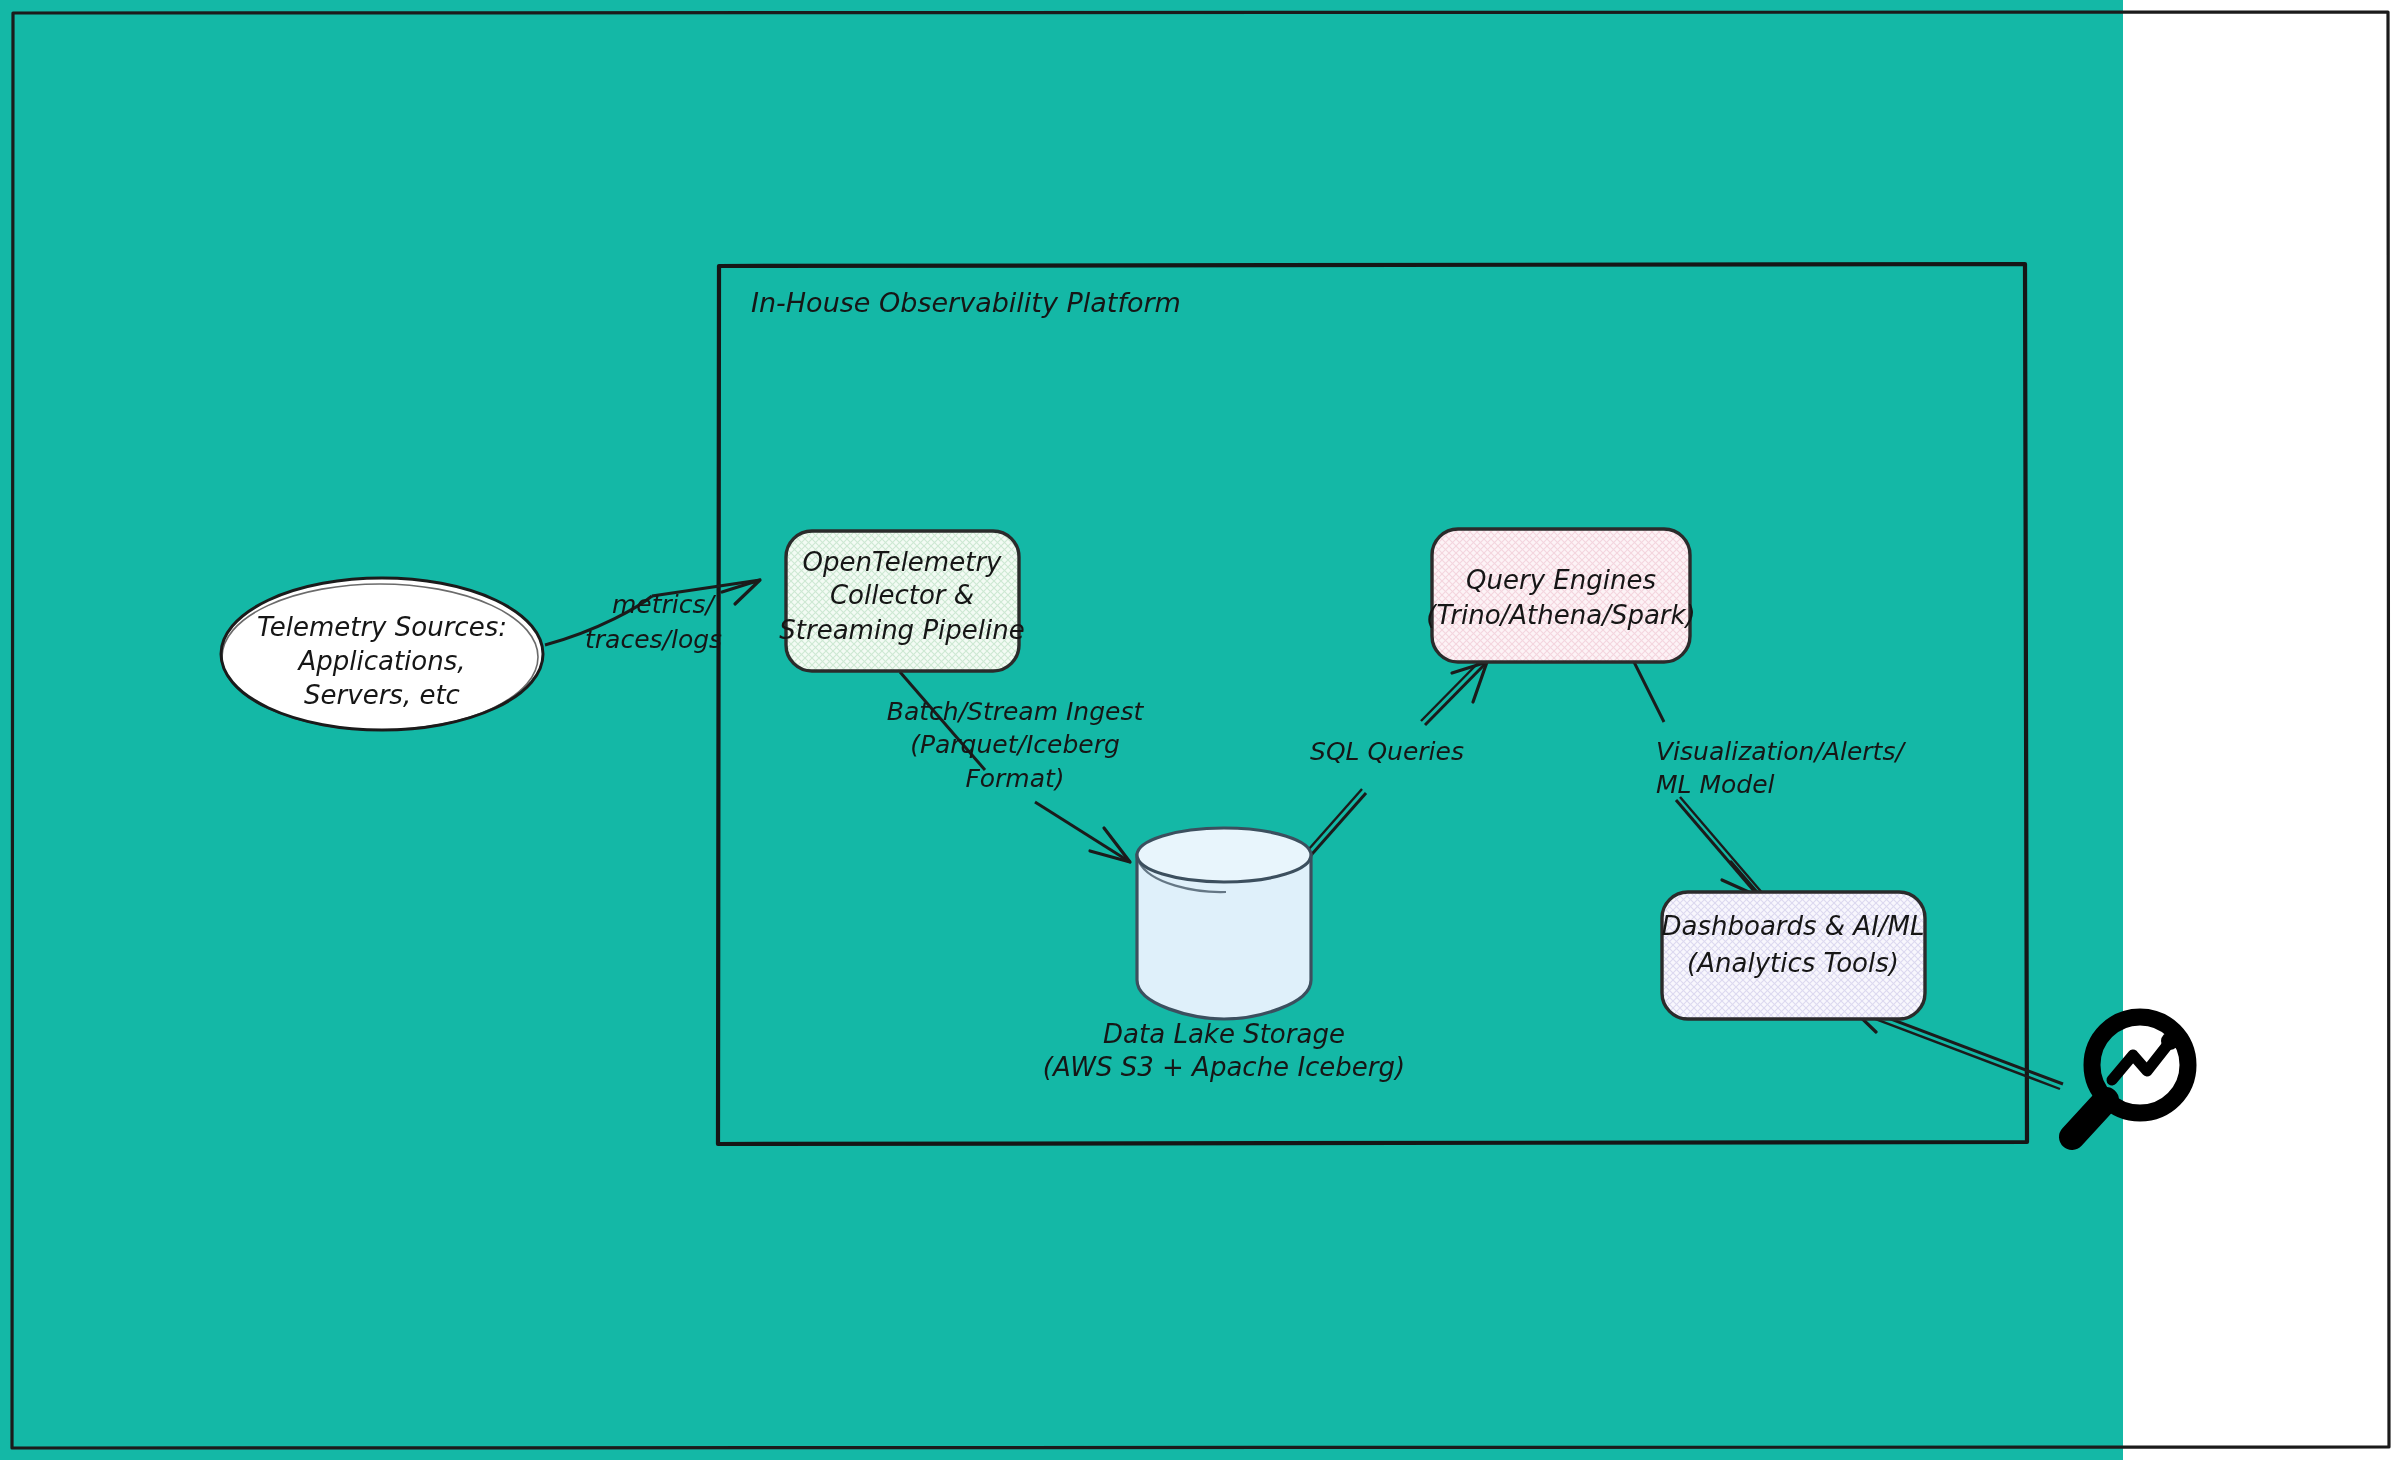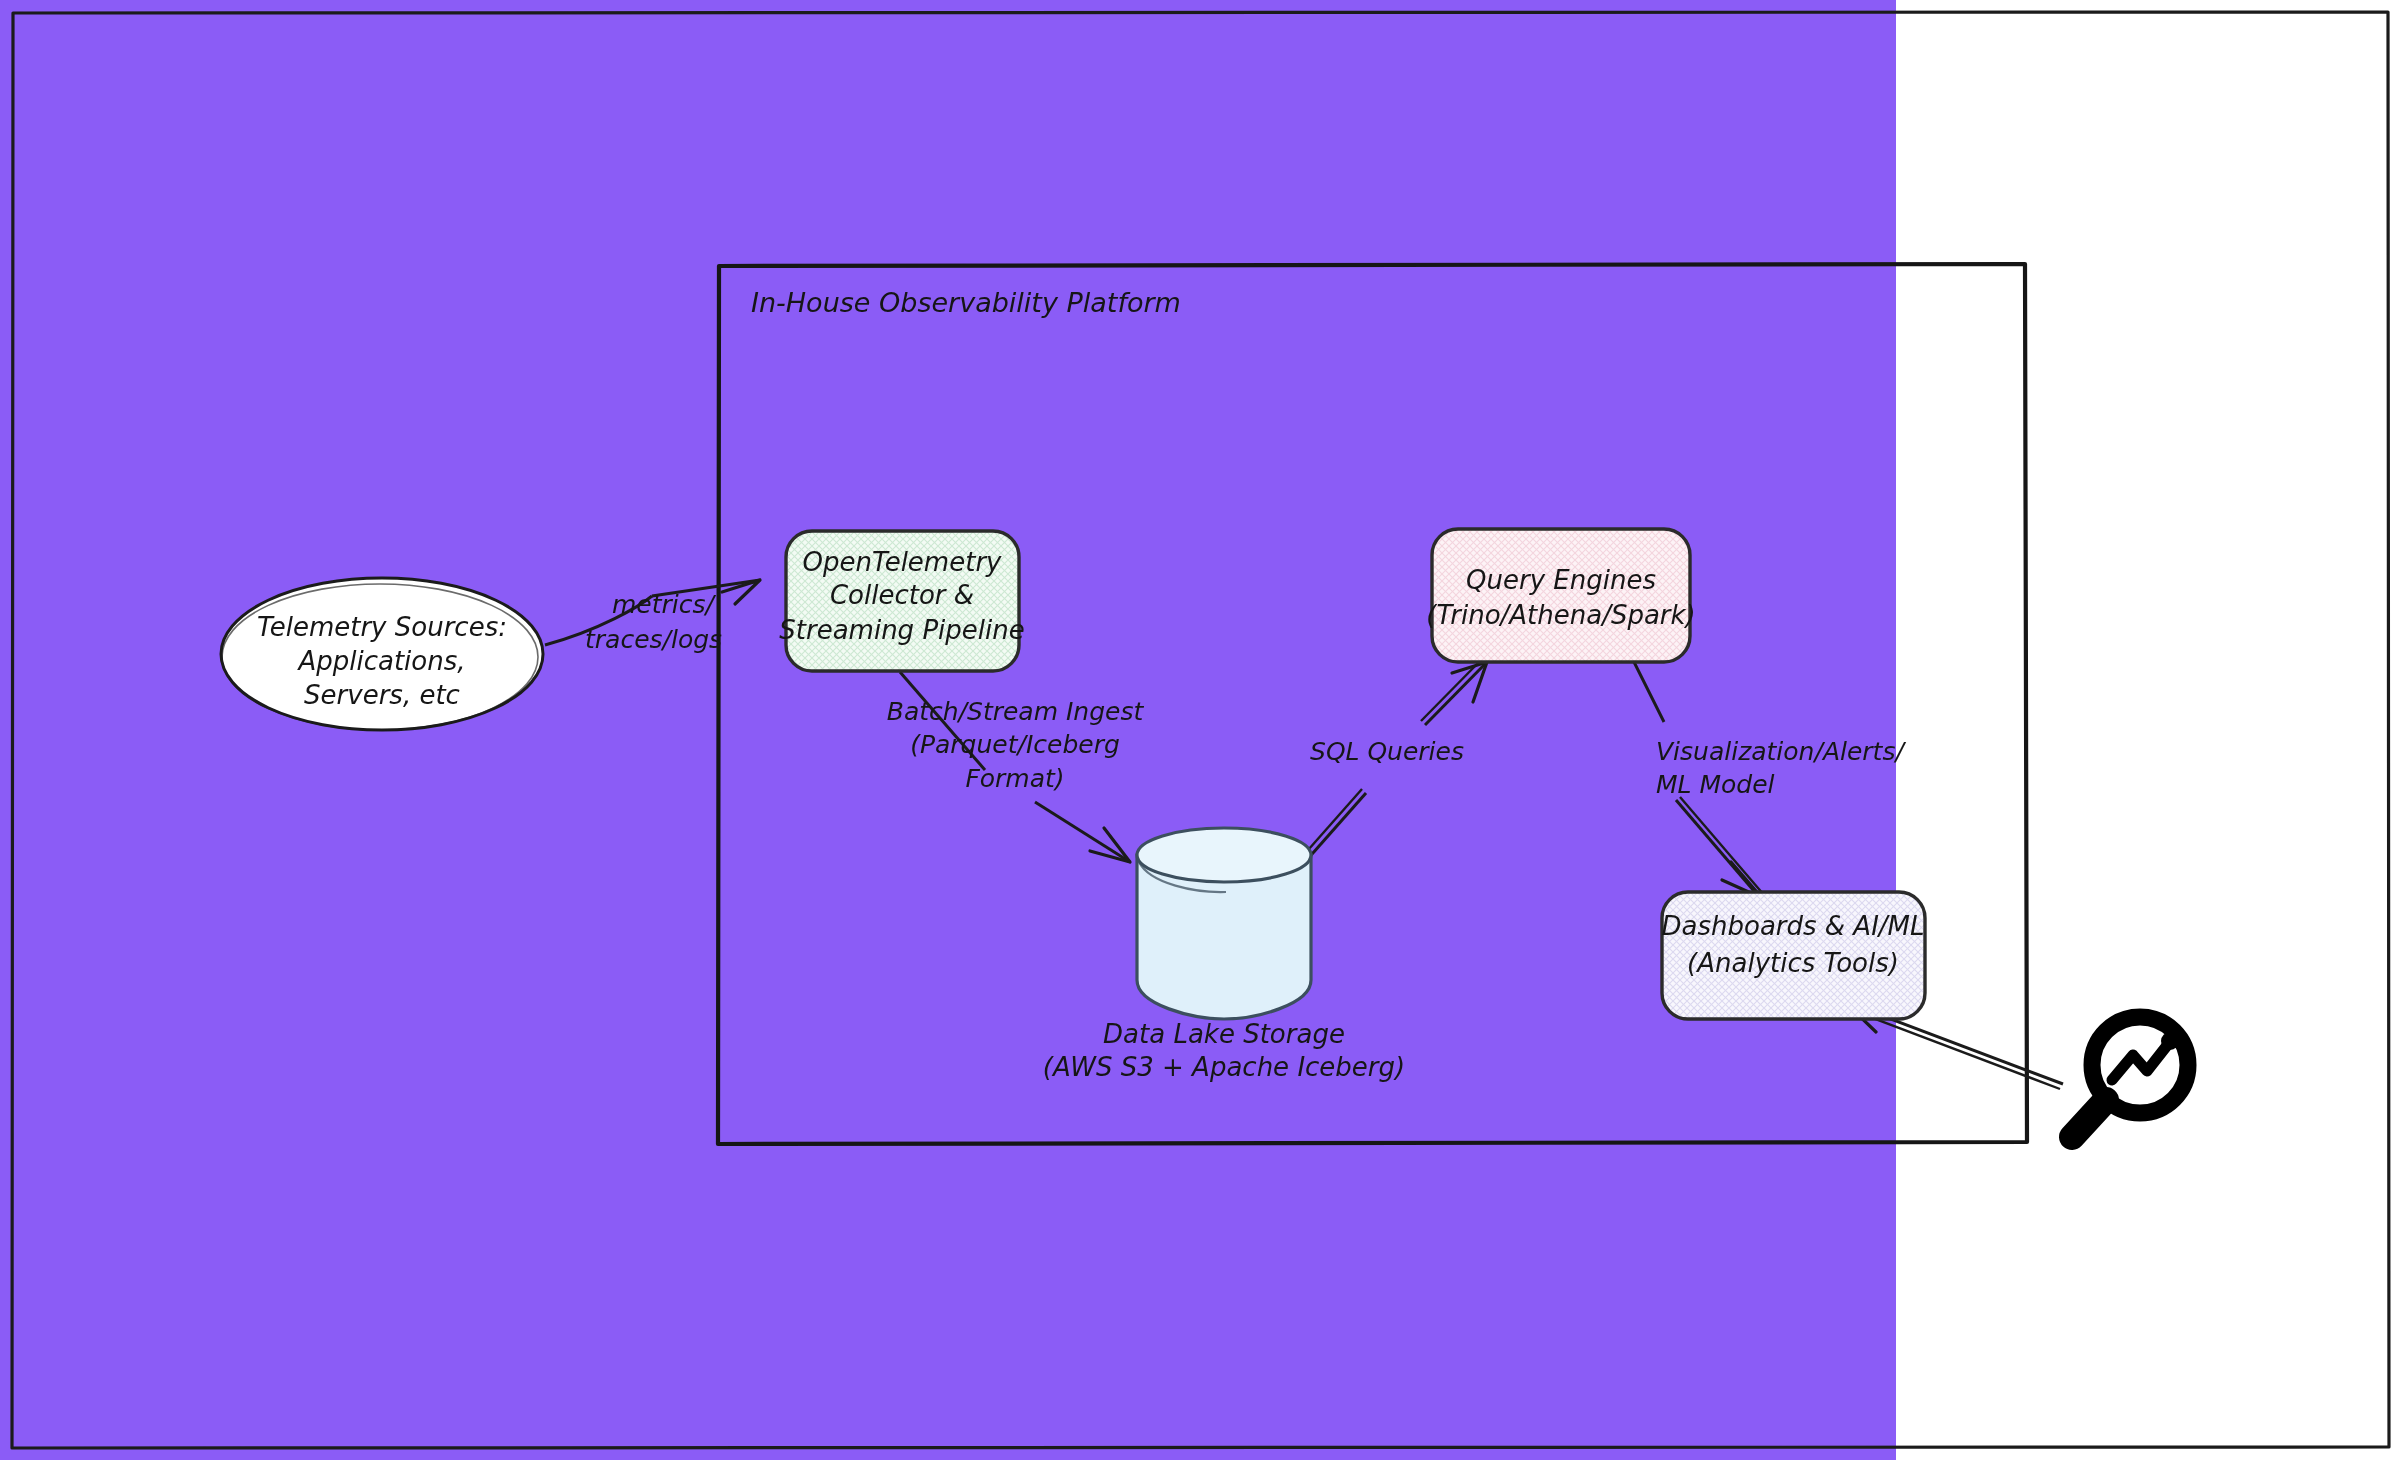--- a/index.html
+++ b/index.html
@@ -8,23 +8,23 @@
     background: #ffffff;
   }
   body {
     width: 2400px;
     height: 1460px;
     font-family: "DejaVu Sans", sans-serif;
     overflow: hidden;
   }
   #canvas {
     position: relative;
-    width: 1896px;
+    width: 2123px;
     height: 1460px;
-    background: #8b5cf6;
+    background: #14b8a6;
   }
   svg#scene {
     position: absolute;
     top: 0;
     left: 0;
     width: 2400px;
     height: 1460px;
   }
   .hand-text {
     font-family: "DejaVu Sans", sans-serif;

